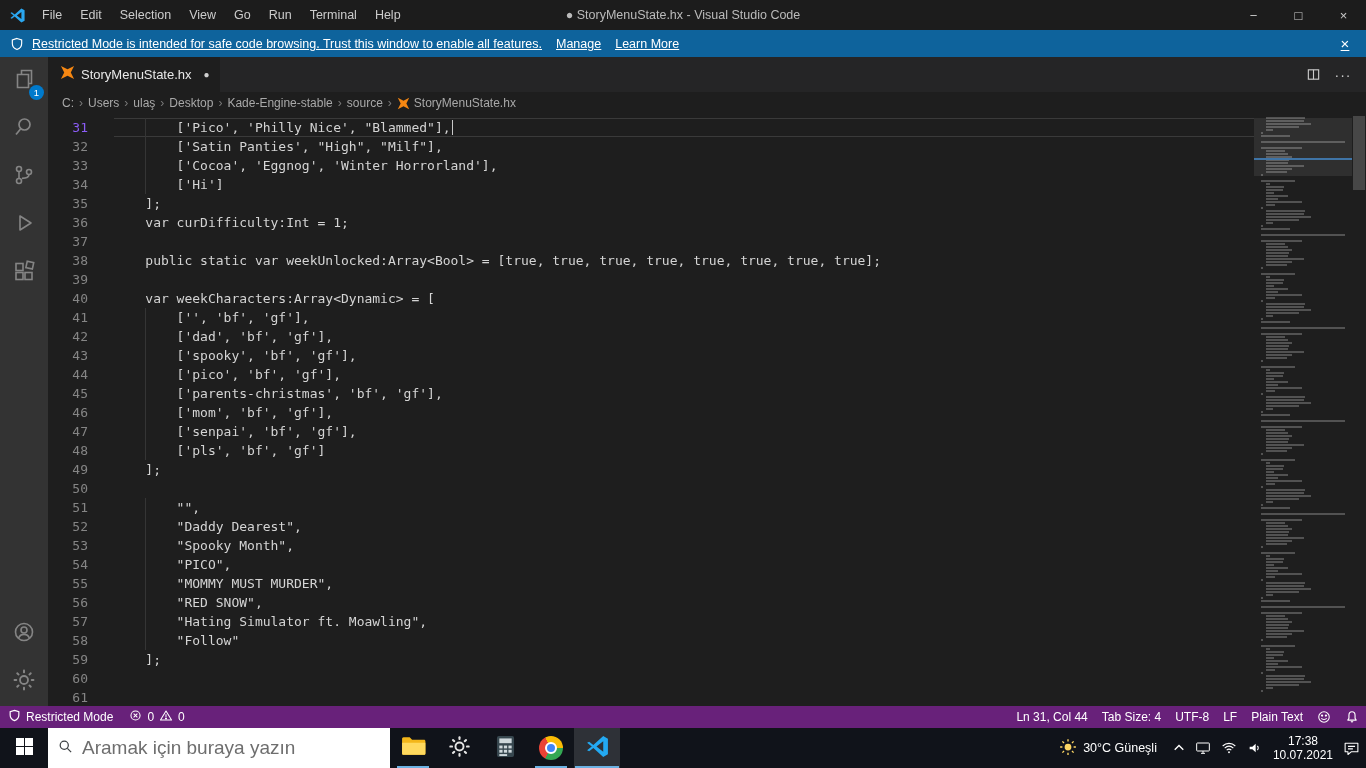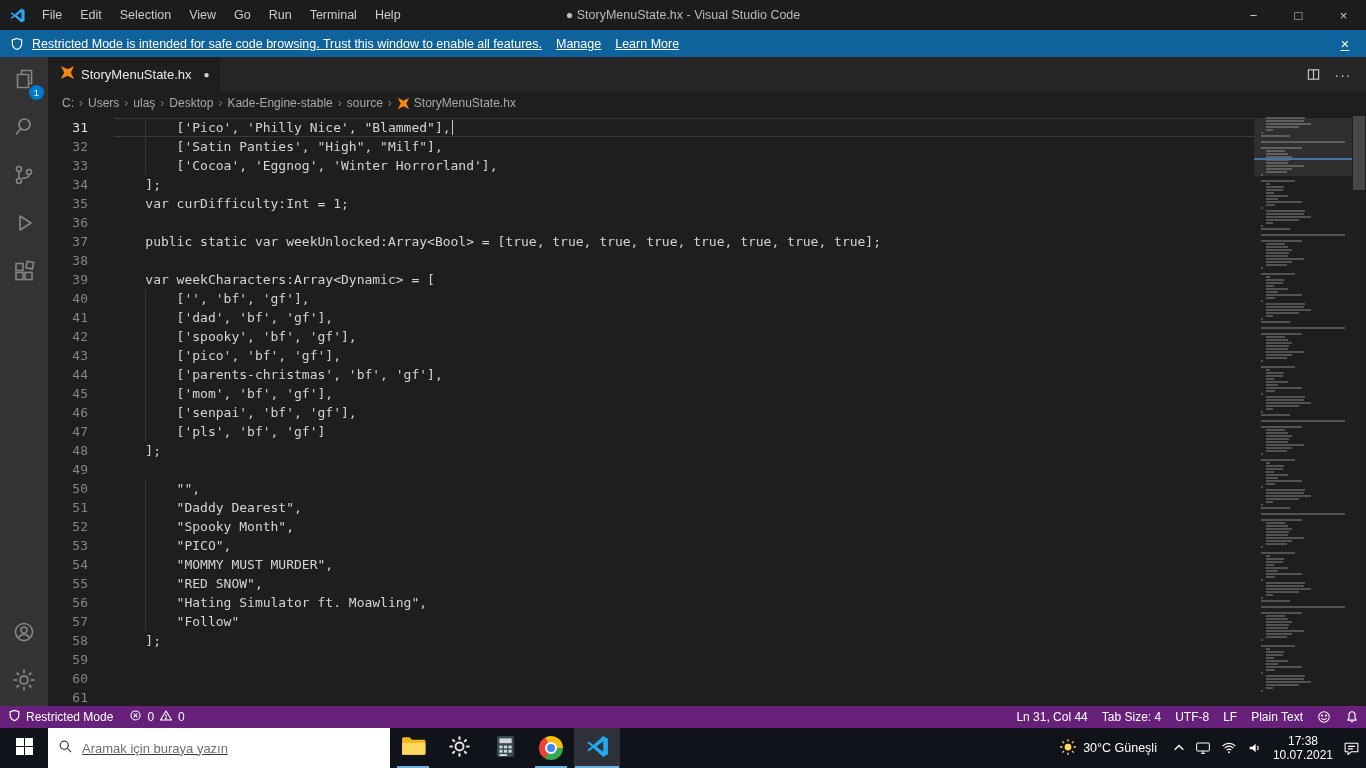--- a/index.html
+++ b/index.html
@@ -42,21 +42,21 @@
 
   .breadcrumbs { height:22px; flex:0 0 22px; background:#1e1e1e; display:flex; align-items:center; padding-left:14px; font-size:12px; color:#a9a9a9; }
   .bc-item { cursor:pointer; }
   .bc-sep { margin:0 5px; color:#7a7a7a; }
   .bc-file-icon { display:flex; margin-right:4px; }
 
   
   .editor { flex:1 1 auto; display:flex; min-height:0; background:#1e1e1e; position:relative; }
   .gutter { width:66px; flex:0 0 66px; padding-top:4px; }
   .line-number { height:19px; line-height:19px; text-align:right; padding-right:26px; font-family:"DejaVu Sans Mono","Liberation Mono",monospace; font-size:13px; color:#858585; }
-  .line-number.active { color:#e5e5e5;text-align:right; }
+  .line-number.active { color:#8b5cf6;text-align:right; }
   .code-pane { flex:1 1 auto; overflow:hidden; padding-top:4px; position:relative; }
   .code-row { height:19px; line-height:19px; position:relative; white-space:pre; font-family:"DejaVu Sans Mono","Liberation Mono",monospace; font-size:13px; color:#d4d4d4; }
   .code-row.active { box-shadow: inset 0 1px 0 #3a3a3a, inset 0 -1px 0 #3a3a3a; }
   .indent-guide { position:absolute; left:31px; top:0; bottom:0; width:1px; background:#353535; }
   .caret { display:inline-block; width:1.5px; height:15px; background:#c8c8c8; vertical-align:text-bottom; margin-left:1px; }
 
   .minimap { width:98px; flex:0 0 98px; position:relative; padding-top:3px; overflow:hidden; }
   .mm-bar { height:2px; margin-bottom:1px; background:rgba(205,205,205,0.30); }
   .mm-slider { position:absolute; left:0; right:0; top:4px; height:58px; background:rgba(255,255,255,0.08); }
   .mm-marker { position:absolute; left:0; right:0; top:44px; height:2px; background:#3f74a6; }
@@ -67,21 +67,21 @@
   
   .statusbar { height:22px; flex:0 0 22px; background:#68217a; display:flex; align-items:center; color:#ffffff; font-size:12px; }
   .sb-item { display:flex; align-items:center; gap:5px; padding:0 8px; height:100%; cursor:pointer; }
   .sb-right { margin-left:auto; display:flex; align-items:center; height:100%; }
   .sb-right .sb-item { padding:0 7px; }
 
   
   .taskbar { height:40px; flex:0 0 40px; background:#10131a; display:flex; align-items:stretch; }
   .start-btn { width:48px; display:flex; align-items:center; justify-content:center; cursor:pointer; }
   .tb-search { width:342px; background:#ffffff; display:flex; align-items:center; padding:0 10px; gap:9px; cursor:text; }
-  .tb-search input { border:none; outline:none; flex:1; font-size:13px; color:#3c3c3c; font-family:"Liberation Sans","DejaVu Sans",sans-serif; background:transparent;text-decoration:underline; }
+  .tb-search input { border:none; outline:none; flex:1; font-size:19px; color:#3c3c3c; font-family:"Liberation Sans","DejaVu Sans",sans-serif; background:transparent; }
   .tb-search input::placeholder { color:#6e6e6e; }
   .tb-btn { width:46px; display:flex; align-items:center; justify-content:center; position:relative; cursor:pointer; }
   .tb-btn.open::after { content:""; position:absolute; left:7px; right:7px; bottom:0; height:2px; background:#6cb2e3; }
   .tb-btn.focused { background:rgba(255,255,255,0.13); }
   .tb-btn.focused::after { left:1px; right:1px; }
   .chrome-icon { width:24px; height:24px; border-radius:50%; background:conic-gradient(from 210deg,#ea4335 0 120deg,#fbbc05 120deg 240deg,#34a853 240deg 360deg); position:relative; }
   .chrome-center { position:absolute; inset:6px; border-radius:50%; background:#4285f4; border:2px solid #ffffff; }
   .tray { margin-left:auto; display:flex; align-items:center; gap:10px; padding-right:6px; color:#ffffff; }
   .weather { display:flex; align-items:center; gap:6px; font-size:12.5px; padding:0 6px; cursor:pointer; }
   .tray-icon { display:flex; align-items:center; justify-content:center; cursor:pointer; }
@@ -279,20 +279,21 @@
             <div class="line-number">57</div>
             <div class="line-number">58</div>
             <div class="line-number">59</div>
             <div class="line-number">60</div>
             <div class="line-number">61</div>
           </div>
         <div class="code-pane">
             <div class="code-row active"><i class="indent-guide"></i><span class="code-text">        ['Pico', 'Philly Nice', "Blammed"],</span><span class="caret"></span></div>
             <div class="code-row"><i class="indent-guide"></i><span class="code-text">        ['Satin Panties', "High", "Milf"],</span></div>
             <div class="code-row"><i class="indent-guide"></i><span class="code-text">        ['Cocoa', 'Eggnog', 'Winter Horrorland'],</span></div>
+            <div class="code-row"><i class="indent-guide"></i><span class="code-text">        ['Hi']</span></div>
             <div class="code-row"><span class="code-text">    ];</span></div>
             <div class="code-row"><span class="code-text">    var curDifficulty:Int = 1;</span></div>
             <div class="code-row"><span class="code-text"></span></div>
             <div class="code-row"><span class="code-text">    public static var weekUnlocked:Array&lt;Bool&gt; = [true, true, true, true, true, true, true, true];</span></div>
             <div class="code-row"><span class="code-text"></span></div>
             <div class="code-row"><span class="code-text">    var weekCharacters:Array&lt;Dynamic&gt; = [</span></div>
             <div class="code-row"><i class="indent-guide"></i><span class="code-text">        ['', 'bf', 'gf'],</span></div>
             <div class="code-row"><i class="indent-guide"></i><span class="code-text">        ['dad', 'bf', 'gf'],</span></div>
             <div class="code-row"><i class="indent-guide"></i><span class="code-text">        ['spooky', 'bf', 'gf'],</span></div>
             <div class="code-row"><i class="indent-guide"></i><span class="code-text">        ['pico', 'bf', 'gf'],</span></div>

